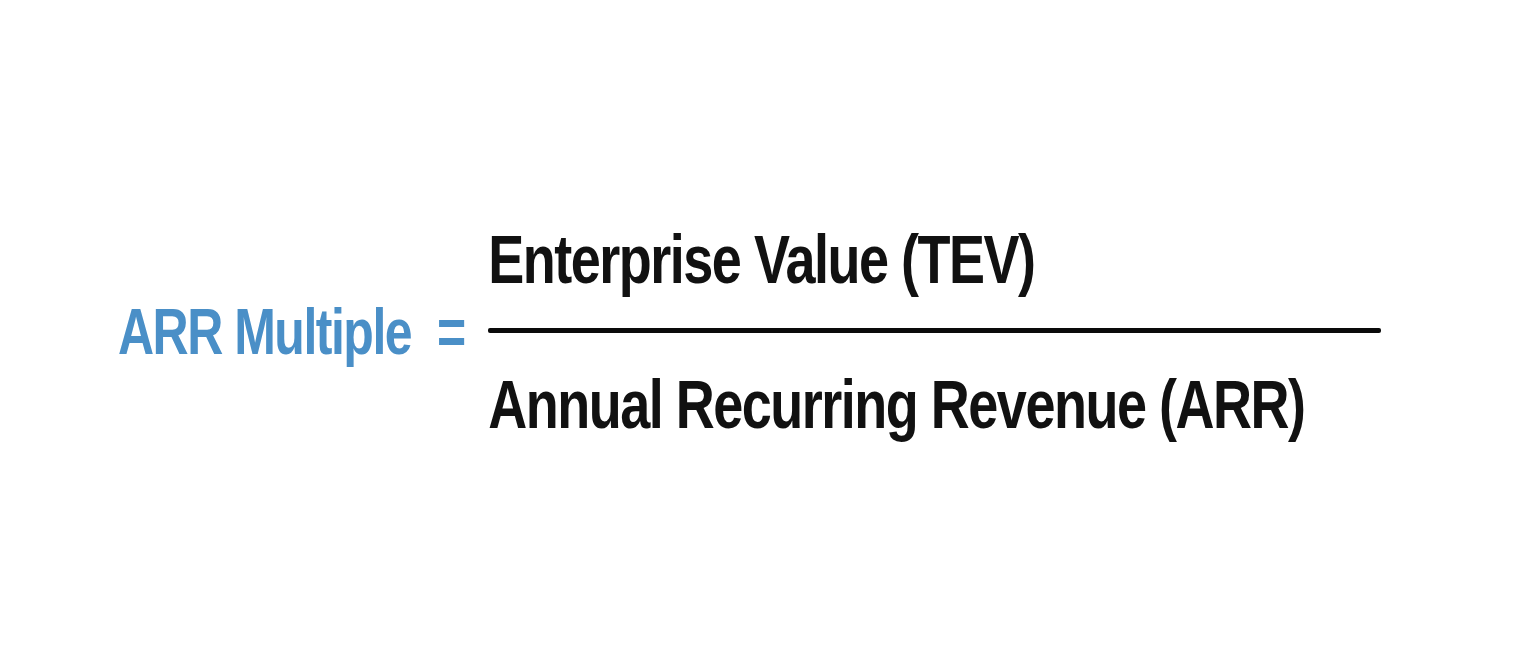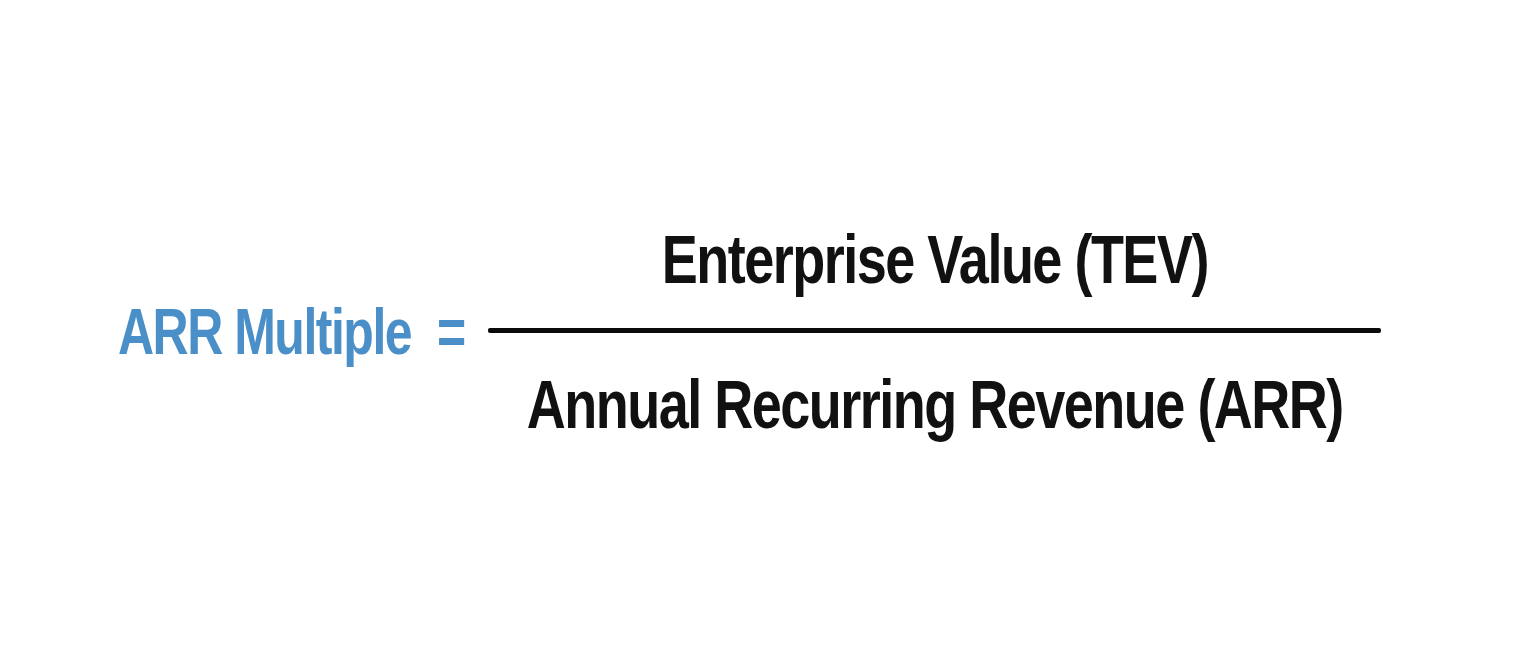--- a/index.html
+++ b/index.html
@@ -56,21 +56,21 @@
     font-size: 50px;
     font-weight: bold;
     color: #4A8FC7;
     margin-left: 26px;
     margin-right: 22px;
   }
 
   .fraction {
     display: flex;
     flex-direction: column;
-    align-items: center;
+    align-items: flex-start;
     width: 893px;
   }
 
   .numerator, .denominator {
     font-size: 54px;
     font-weight: bold;
     letter-spacing: -1.5px;
     color: #111111;
   }
 

